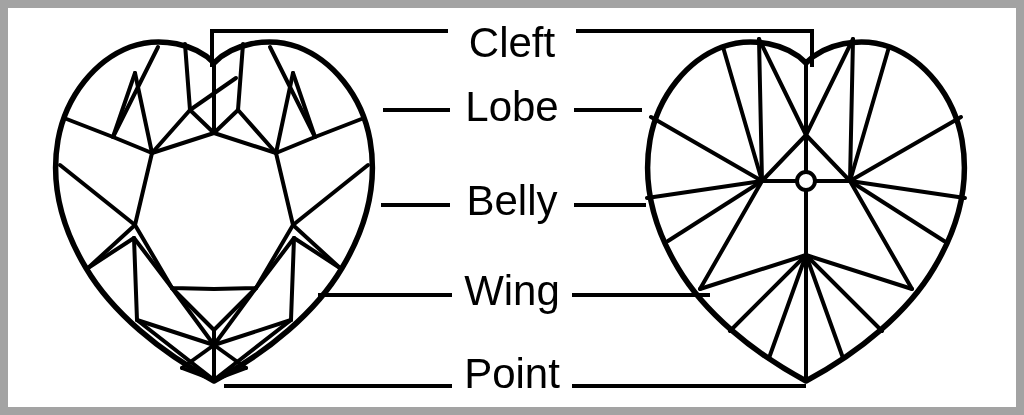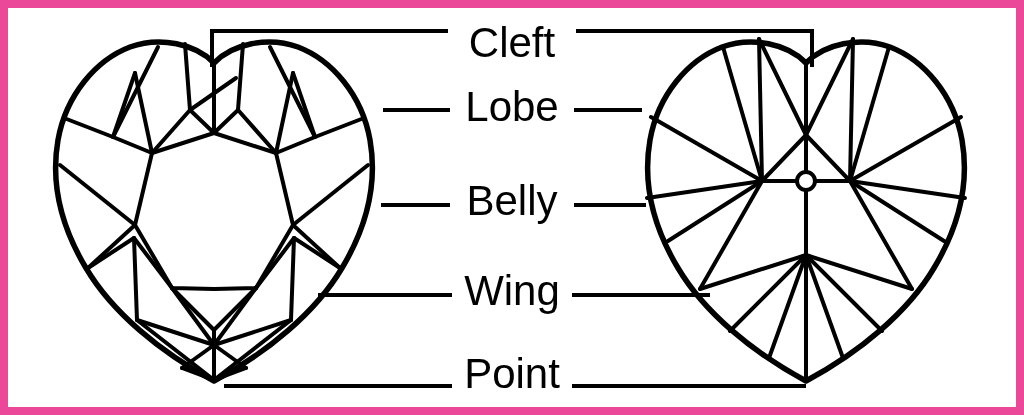--- a/index.html
+++ b/index.html
@@ -5,21 +5,21 @@
 <style>
   html, body {
     margin: 0;
     padding: 0;
     background: #ffffff;
   }
   #page {
     position: relative;
     width: 1024px;
     height: 415px;
-    background: #ec4899;
+    background: #a3a3a3;
     box-sizing: border-box;
     overflow: hidden;
     font-family: "Liberation Sans", sans-serif;
   }
   #frame-inner {
     position: absolute;
     left: 8px;
     top: 8px;
     width: 1008px;
     height: 399px;

